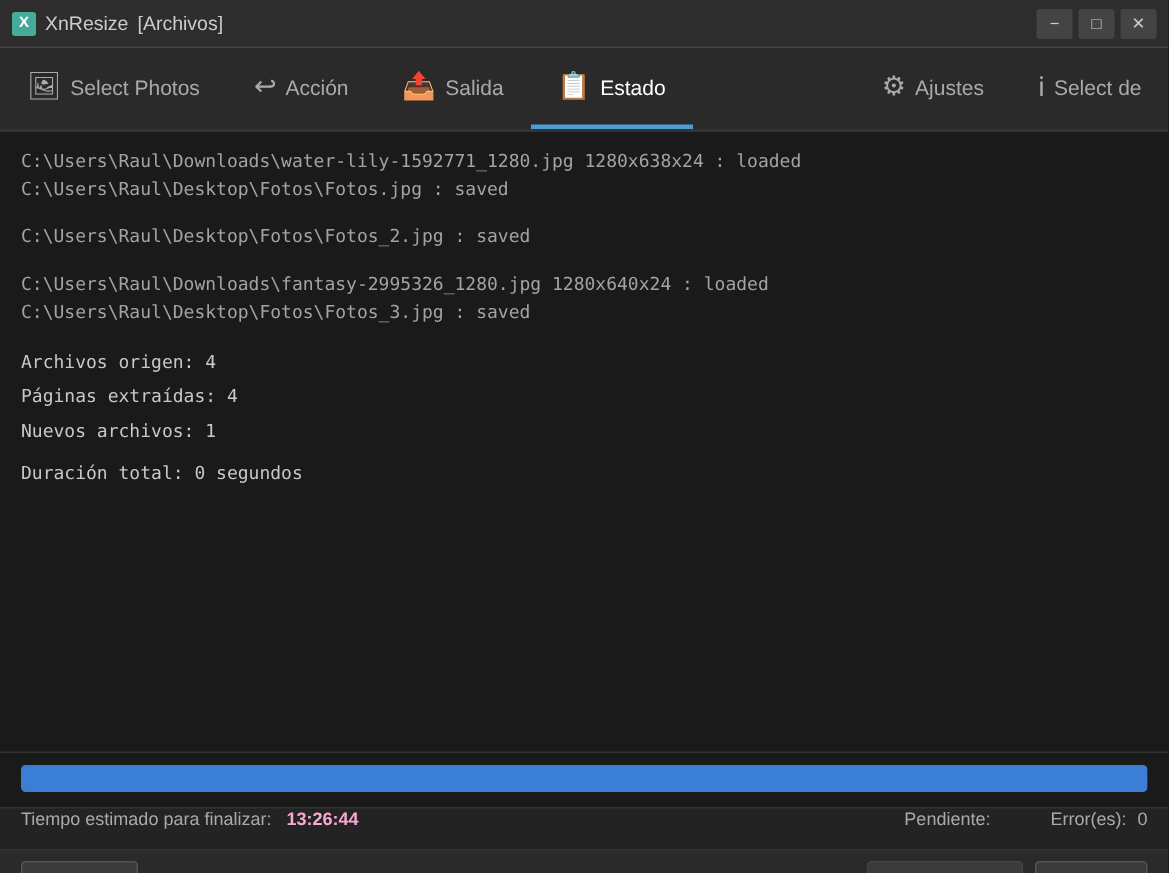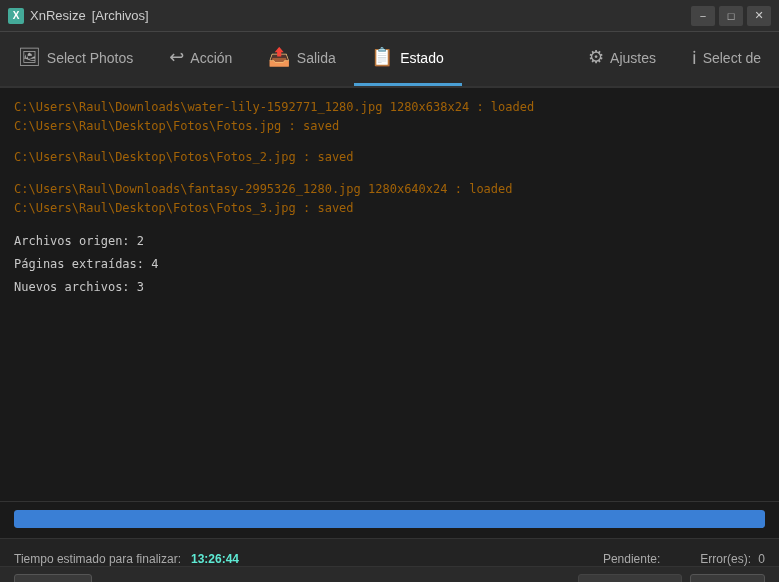--- a/index.html
+++ b/index.html
@@ -100,21 +100,21 @@
     .main-content {
       background: #1a1a1a;
       height: calc(582px - 32px - 56px - 44px - 36px);
       overflow-y: auto;
       padding: 10px 14px;
       border-bottom: 1px solid #333;
     }
 
     .log-line {
       font-size: 12px;
-      color: #a16207;
+      color: #a3a3a3;
       line-height: 1.6;
       font-family: Consolas, monospace;
     }
     .log-group {
       margin-bottom: 12px;
     }
 
     .stats-section {
       margin-top: 10px;
     }
@@ -145,32 +145,32 @@
       background: #3a7fd5;
       height: 100%;
       border-radius: 3px;
     }
 
     
     .status-bar {
       background: #232323;
       height: 28px;
       display: flex;
-      align-items: flex-end;
+      align-items: flex-start;
       padding: 0 14px;
       font-size: 12px;
       color: #aaa;
       border-top: 1px solid #333;
       gap: 0;
     }
     .status-time {
       margin-right: 4px;
     }
     .status-time-val {
-      color: #5eead4;
+      color: #f9a8d4;
       font-weight: bold;
     }
     .status-pending {
       margin-left: auto;
       margin-right: 40px;
     }
     .status-error {
       margin-right: 0;
     }
 
@@ -272,23 +272,24 @@
   </div>
   <div class="log-group">
     <div class="log-line">C:\Users\Raul\Desktop\Fotos\Fotos_2.jpg : saved</div>
   </div>
   <div class="log-group">
     <div class="log-line">C:\Users\Raul\Downloads\fantasy-2995326_1280.jpg 1280x640x24 : loaded</div>
     <div class="log-line">C:\Users\Raul\Desktop\Fotos\Fotos_3.jpg : saved</div>
   </div>
 
   <div class="stats-section">
-    <div class="stats-line">Archivos origen: 2</div>
+    <div class="stats-line">Archivos origen: 4</div>
     <div class="stats-line">Páginas extraídas: 4</div>
-    <div class="stats-line">Nuevos archivos: 3</div>
+    <div class="stats-line">Nuevos archivos: 1</div>
+    <div class="stats-line duration-line">Duración total: 0 segundos</div>
   </div>
 </div>
 
 <div class="progress-area">
   <div class="progress-bar-bg">
     <div class="progress-bar-fill" style="width: 100%;"></div>
   </div>
 </div>
 
 <div class="status-bar">

